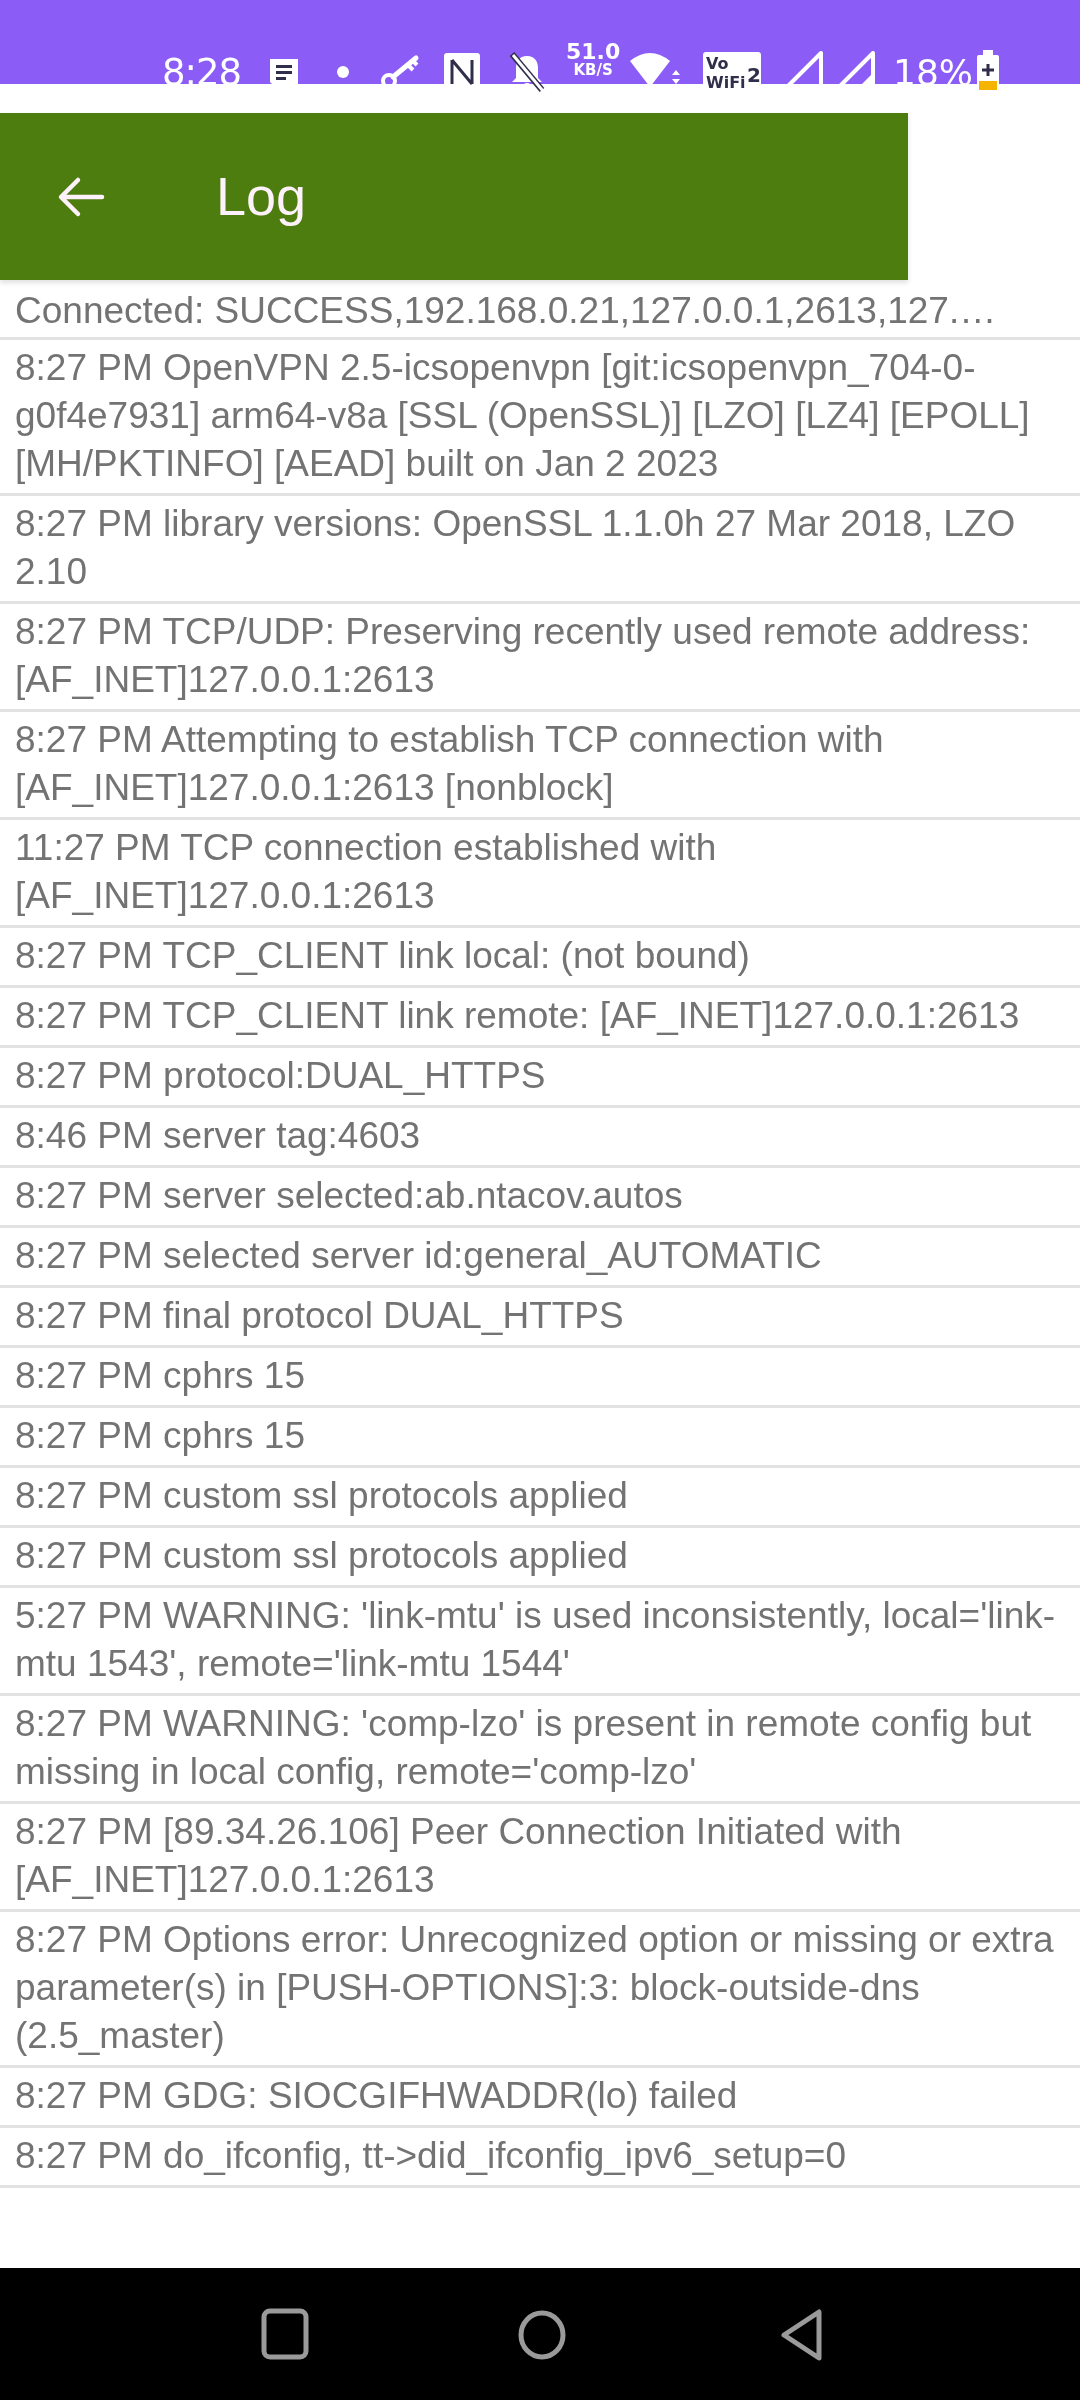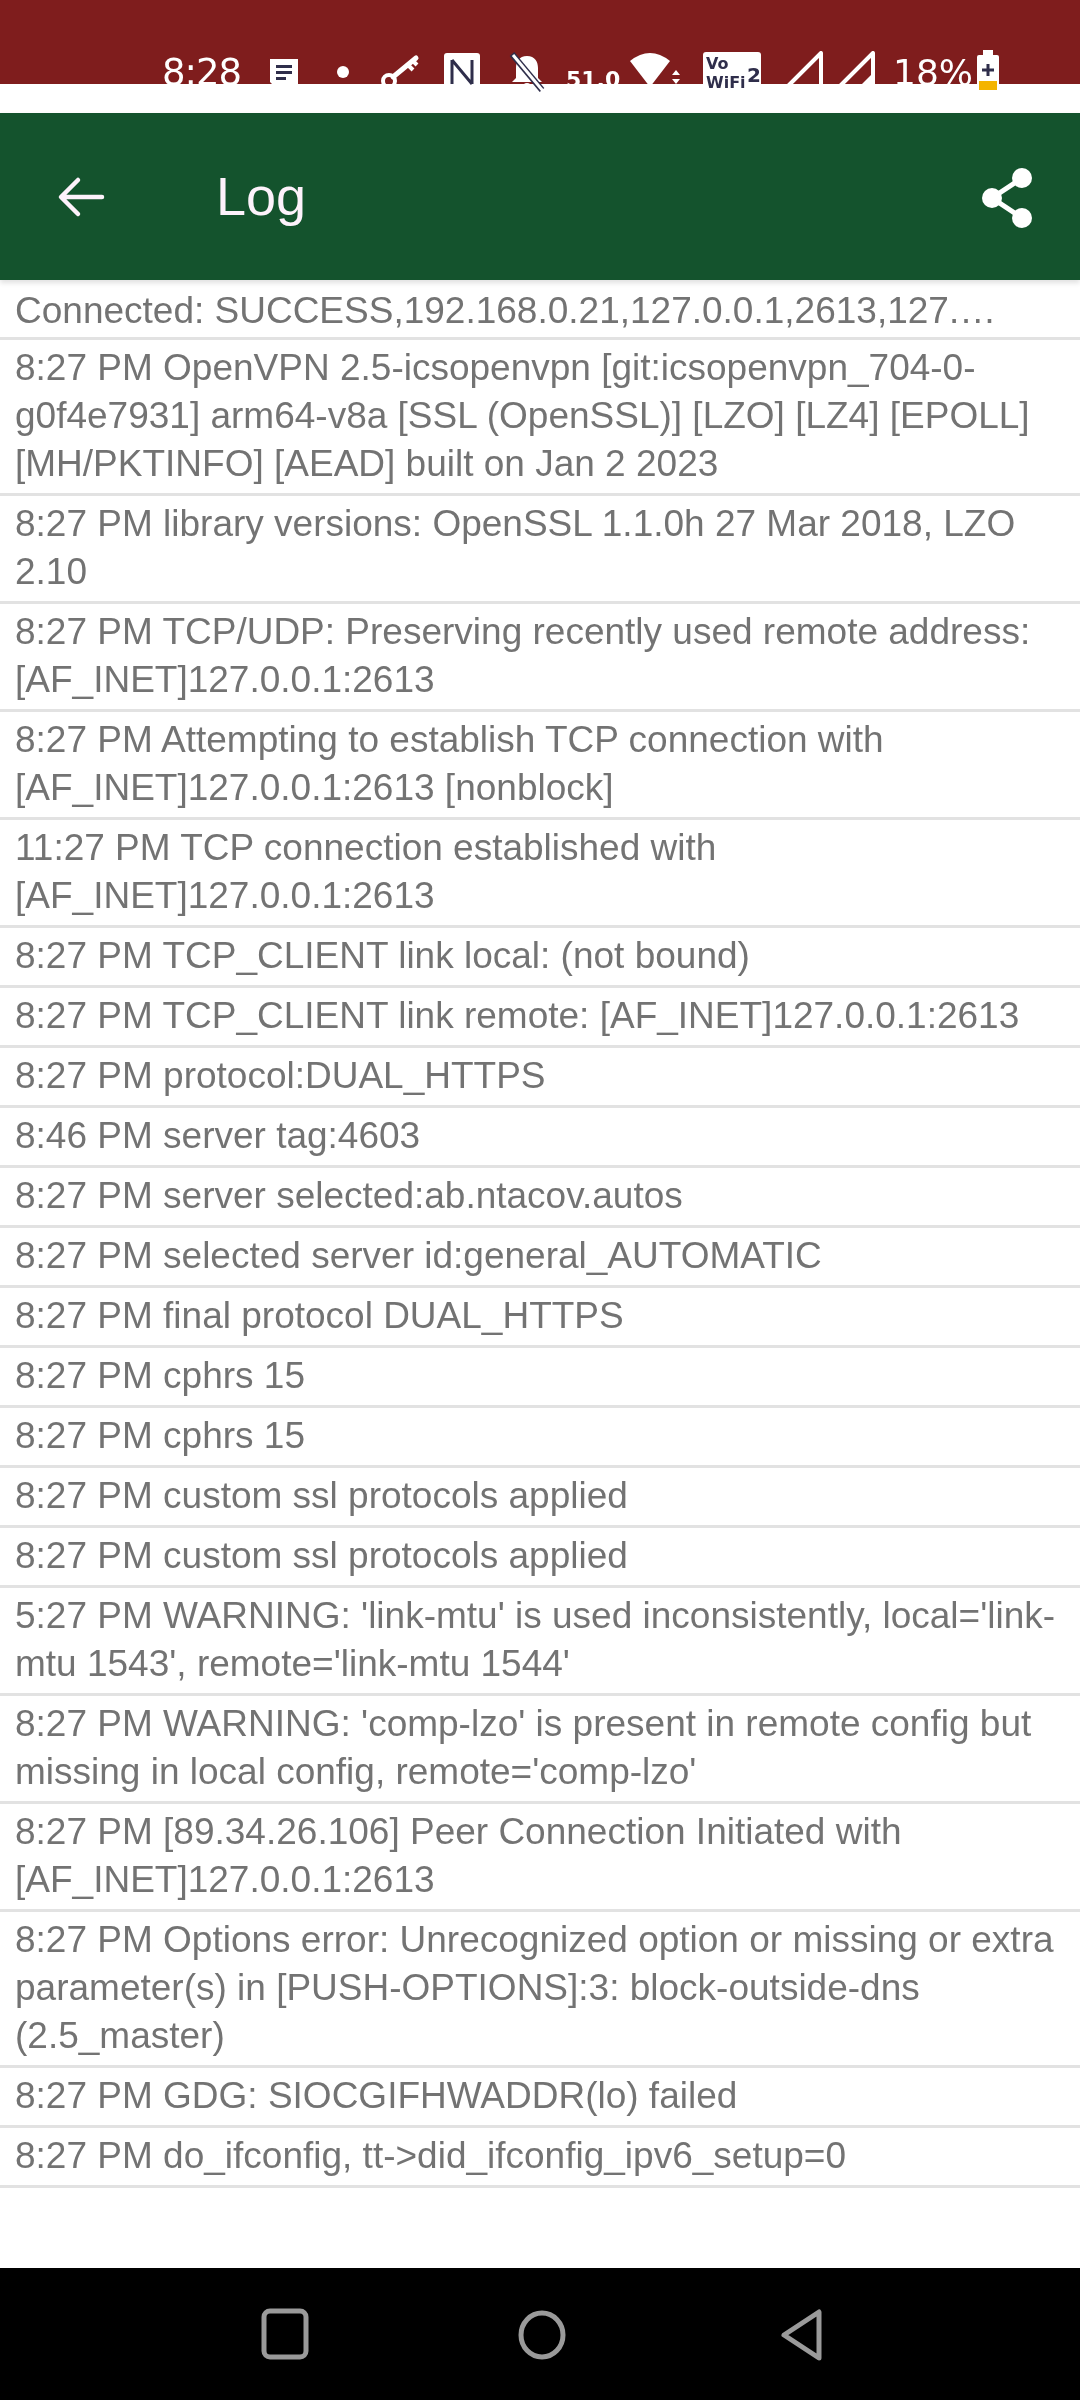--- a/index.html
+++ b/index.html
@@ -1,26 +1,26 @@
 <!DOCTYPE html>
 <html><head>
 <meta charset="utf-8">
 <style>
   html, body { margin:0; padding:0; }
   body { width:1080px; height:2400px; overflow:hidden; background:#ffffff; position:relative; font-family:"Liberation Sans", "DejaVu Sans", sans-serif; }
-  .status-bar { position:absolute; left:0; top:0; width:1080px; height:84px; background:#7f1d1d; color:#fff; }
+  .status-bar { position:absolute; left:0; top:0; width:1080px; height:84px; background:#8b5cf6; color:#fff; }
   .sb-inner { position:absolute; top:44px; left:0; right:0; height:56px; display:flex; align-items:center; }
   .sb-time { position:absolute; left:162px; font-size:37px; font-family:"DejaVu Sans", sans-serif; letter-spacing:-1px; }
   .sb-icon { position:absolute; display:flex; align-items:center; justify-content:center; }
-  .sb-speed { position:absolute; left:566px; top:-3px; font-family:"DejaVu Sans", sans-serif; font-weight:bold; text-align:center; line-height:1;margin-top:28px; }
+  .sb-speed { position:absolute; left:566px; top:-3px; font-family:"DejaVu Sans", sans-serif; font-weight:bold; text-align:center; line-height:1; }
   .sb-speed .v { font-size:22px; display:block; }
   .sb-speed .u { font-size:15px; display:block; }
   .sb-battery-pct { position:absolute; left:893px; font-size:36px; font-family:"DejaVu Sans", sans-serif; }
 
-  .app-bar { position:absolute; left:0; top:113px; width:1080px; height:167px; background:#14532d; color:#fff; box-shadow:0 3px 5px rgba(0,0,0,0.12); z-index:2; }
+  .app-bar { position:absolute; left:0; top:113px; width:908px; height:167px; background:#4d7c0f; color:#fff; box-shadow:0 3px 5px rgba(0,0,0,0.12); z-index:2; }
   .back-btn { position:absolute; left:48px; top:52px; width:64px; height:64px; display:flex; align-items:center; justify-content:center; cursor:pointer; }
   .title { position:absolute; left:216px; top:48px; font-size:54px; line-height:70px; color:#fdf2fb; }
   .share-btn { position:absolute; left:972px; top:50px; width:70px; height:70px; display:flex; align-items:center; justify-content:center; cursor:pointer; }
 
   .log-list { position:absolute; left:0; top:280px; width:1080px; height:1988px; overflow:hidden; }
   .log-row { padding:4px 0 5px 15px; border-bottom:3px solid #e2e2e2; font-size:37px; line-height:48px; color:#737373; white-space:normal; word-break:normal; }
   .log-row.trunc { white-space:nowrap; overflow:hidden; }
   .log-row.first { padding-top:7px; padding-bottom:2px; }
 
   .nav-bar { position:absolute; left:0; top:2268px; width:1080px; height:132px; background:#000; }

